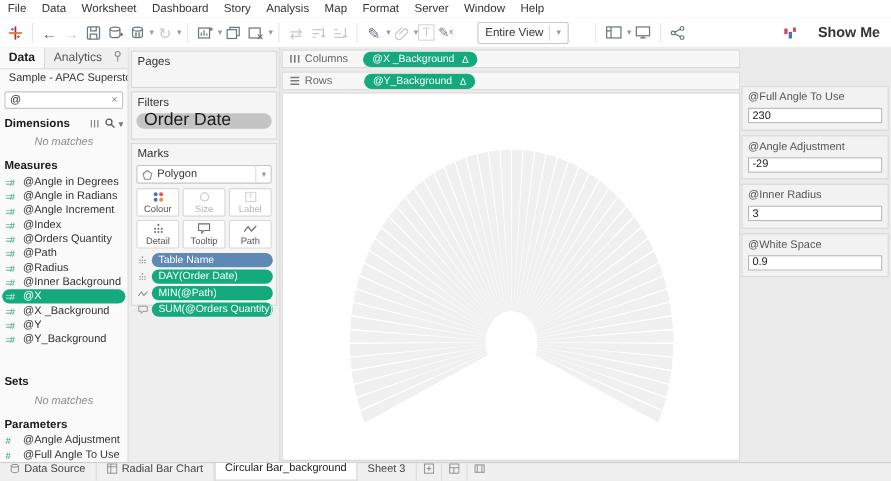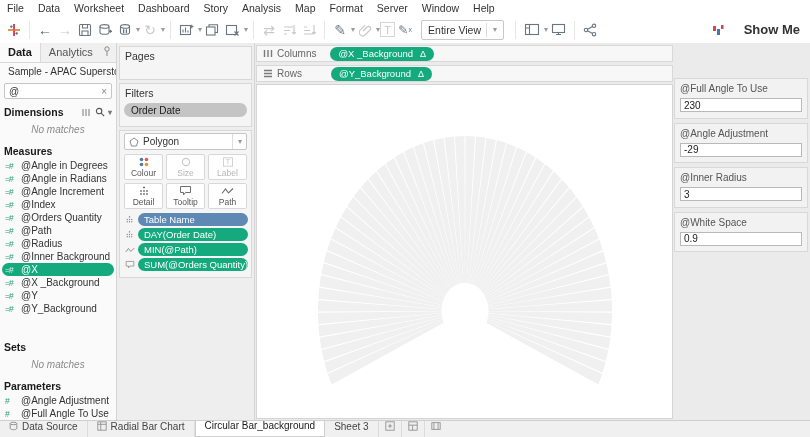--- a/index.html
+++ b/index.html
@@ -14,21 +14,21 @@
   
   #toolbar { position:absolute; left:0; top:16px; width:810px; height:28px; background:#fff;
     display:flex; align-items:center; border-bottom:1px solid #e4e4e4; }
   .tbi { height:24px; min-width:20px; padding:0 3px; display:flex; align-items:center; justify-content:center;
     color:#6b7580; font-size:14px; }
   .tbi svg { display:block; }
   .tbi.dis { color:#c9c9c9; }
   .caret { font-size:8px; color:#9a9a9a; margin-left:1px; }
   .tsep { width:1px; height:18px; background:#e6e6e6; margin:0 5px; }
   #fit-dd { display:flex; align-items:center; border:1px solid #c8c8c8; border-radius:2px;
-    height:20px; padding:0 6px; font-size:10.5px; color:#333; margin:0 6px; background:#fff; }
+    height:20px; padding:0 6px; font-size:10.5px; color:#333; margin:0 19px; background:#fff; }
   #fit-dd .dd-split { width:1px; height:14px; background:#ddd; margin:0 5px; }
   #show-me { margin-left:auto; margin-right:10px; display:flex; align-items:center; gap:20px;
     font-size:13px; color:#333;font-weight:bold; }
 
   
   #data-pane { position:absolute; left:0; top:43px; width:117px; height:377px; background:#fafafa;
     border-right:1px solid #d4d4d4; font-size:10.5px; overflow:hidden; }
   #cards-col { position:absolute; left:117px; top:43px; width:138px; height:377px; background:#eeeeee;
     border-right:1px solid #d4d4d4; }
   #shelf-viz { position:absolute; left:255px; top:43px; width:419px; height:377px; background:#ebebeb; }
@@ -52,21 +52,21 @@
   .fld { display:flex; align-items:center; gap:3px; height:13px; padding:0 2px 0 5px; font-size:10px;
     color:#333; white-space:nowrap; }
   .fld .fic { color:#2ba07a; font-size:8.5px; width:13px; flex:none; letter-spacing:-1px; }
   .fld.selected { background:#14aa7d; border-radius:7px; color:#fff; margin:0 2px; padding-left:3px; }
   .fld.selected .fic { color:#d9f3e9; }
 
   
   .card { background:#f5f5f5; border:1px solid #d8d8d8; margin:3px 2px 0 2px; font-size:10.5px; color:#333; }
   .card .clabel { padding:3px 5px 2px 5px; font-size:10.5px; }
   .gpill-gray { background:#c4c4c4; border-radius:8px; height:14px; margin:2px 4px 6px 4px;
-    display:flex; align-items:center; padding:0 7px; font-size:10px; color:#1a1a1a; }
+    display:flex; align-items:center; padding:0 7px; font-size:16px; color:#1a1a1a; }
   #marks-dd { display:flex; align-items:center; height:17px; border:1px solid #c6c6c6; background:#fff;
     margin:2px 4px 4px 4px; border-radius:2px; font-size:10px; padding-left:4px; gap:4px; color:#333; }
   #marks-dd .dda { margin-left:auto; border-left:1px solid #ddd; align-self:stretch; display:flex;
     align-items:center; padding:0 4px; }
   #marks-btns { display:grid; grid-template-columns:repeat(3,1fr); gap:3px; margin:0 4px 4px 4px; }
   .mbtn { background:#fff; border:1px solid #d8d8d8; border-radius:2px; height:26px;
     display:flex; flex-direction:column; align-items:center; justify-content:center; gap:1px; }
   .mbtn .mlab { font-size:8.5px; color:#555; }
   .mbtn.dis .mlab { color:#b5b5b5; }
   .mpill-row { display:flex; align-items:center; gap:2px; margin:2px 3px; }
@@ -349,20 +349,21 @@
   <div class="card" style="height:34px;">
     <div class="clabel">Pages</div>
   </div>
   <div class="card" style="height:44px;">
     <div class="clabel">Filters</div>
     <div class="gpill-gray">
       <span>Order Date</span>
     </div>
   </div>
   <div class="card" style="height:148px;">
+    <div class="clabel">Marks</div>
     <div id="marks-dd">
       <svg width="10" height="10" viewBox="0 0 10 10">
         <path d="M5 1l4 3-1.5 5h-5L1 4z" fill="none" stroke="#8a8a8a" stroke-width="1"></path>
       </svg>
       <span>Polygon</span>
       <span class="dda">
           <span class="caret">▾</span>
         </span>
     </div>
     <div id="marks-btns">

